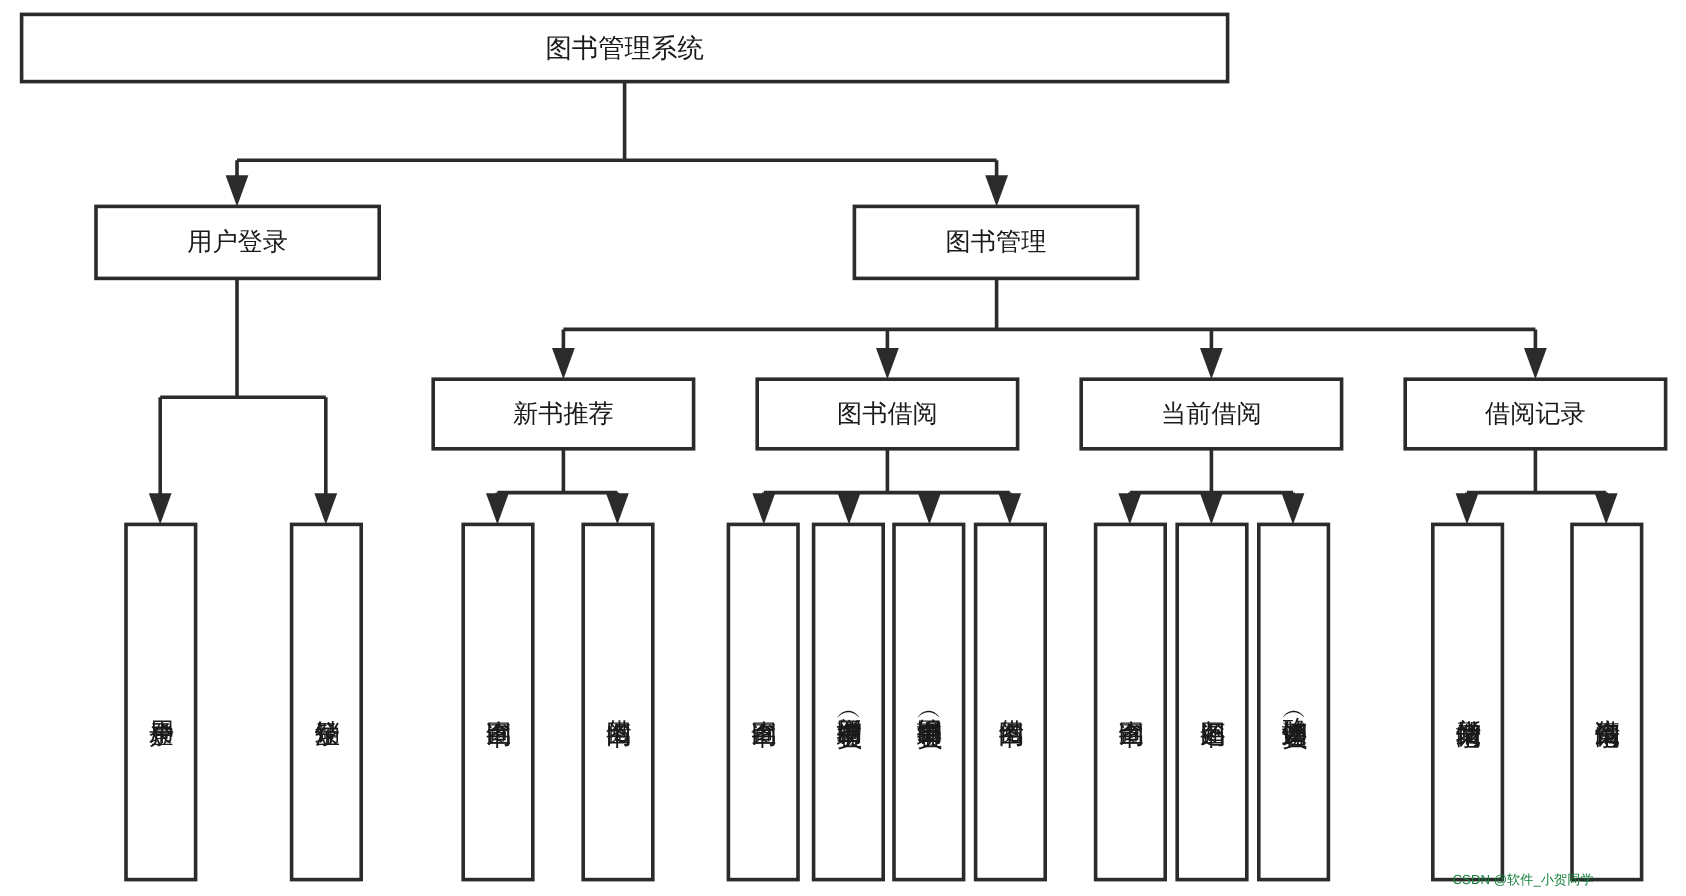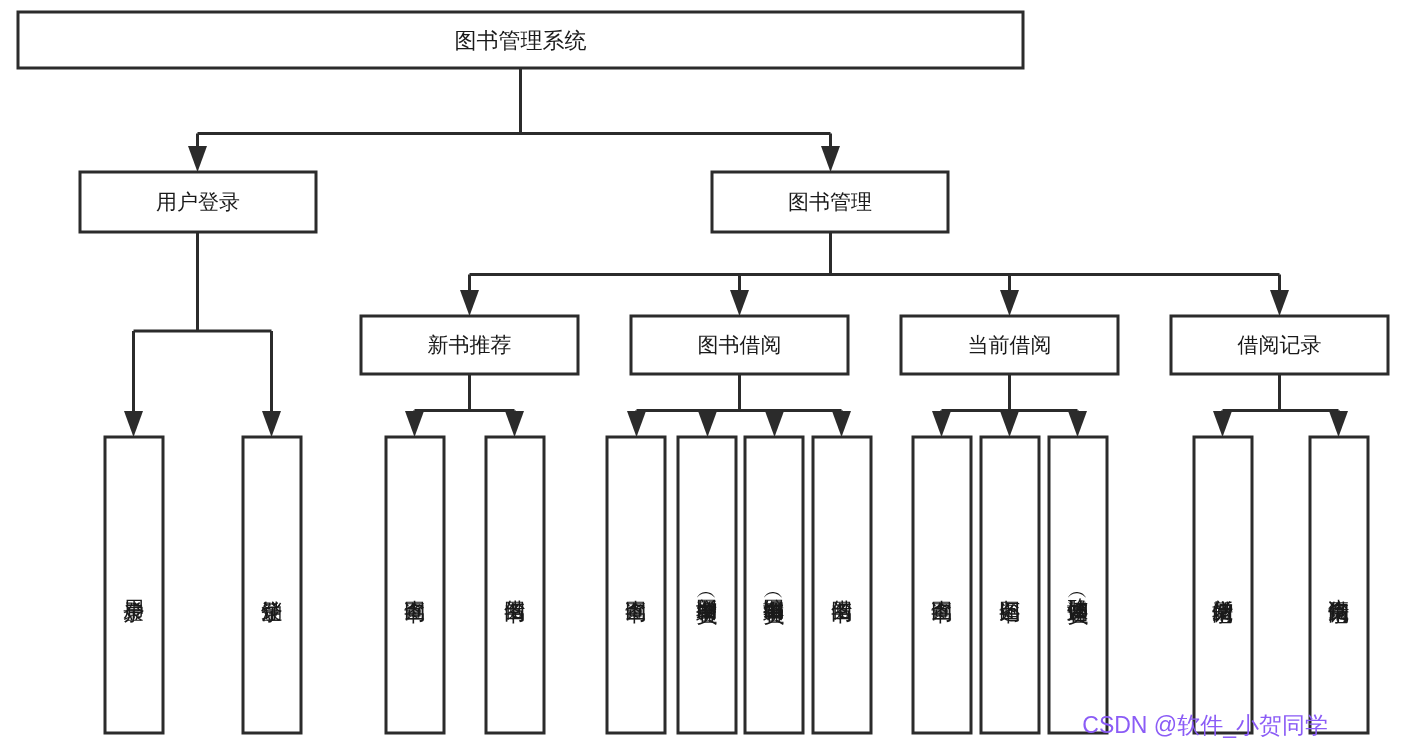--- a/index.html
+++ b/index.html
@@ -66,22 +66,22 @@
     color: #1a1a1a;
     letter-spacing: 1px;
     white-space: nowrap;
     pointer-events: none;
   }
   .watermark {
     position: absolute;
     right: 8px;
     bottom: 6px;
     font-family: "Liberation Sans", "DejaVu Sans", sans-serif;
-    font-size: 23px;
-    color: #8b5cf6;
+    font-size: 11px;
+    color: #15803d;
     white-space: nowrap;
   }
 </style>
 </head>
 <body>
 
 <div id="diagram-root">
 
   <svg class="flow" viewBox="0 0 1405 747" xmlns="http://www.w3.org/2000/svg">
 

